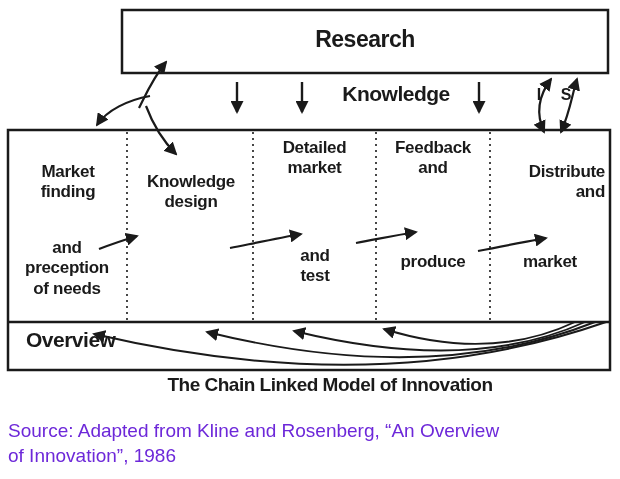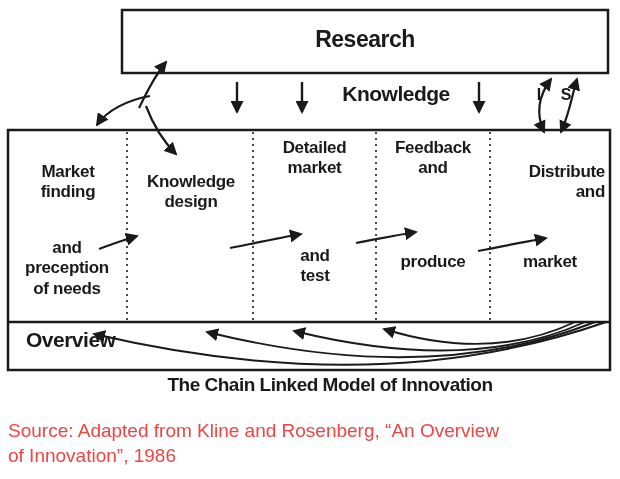--- a/index.html
+++ b/index.html
@@ -12,21 +12,21 @@
   .canvas { position: relative; width: 620px; height: 479px; background: #fff; overflow: hidden; }
   .layer { position: absolute; left: 0; top: 0; }
   .t { position: absolute; white-space: pre-line; text-align: center; color: #1a1a1a; }
   .stage { font-weight: bold; font-size: 17px; line-height: 1.2; letter-spacing: -0.3px; }
   .hdr { font-weight: bold; letter-spacing: -0.5px; }
   .research { left: 122px; top: 26px; width: 486px; font-size: 23px; }
   .knowledge { left: 320px; top: 82px; width: 152px; font-size: 21px; }
   .islabel { font-size: 16px; font-weight: bold; width: 16px; }
   .feedback { left: 26px; top: 328px; width: 140px; text-align: left; font-size: 21px; }
   .caption { left: 0px; top: 374px; width: 620px; font-size: 19px; padding-left: 20px; }
-  .source { left: 8px; top: 418px; width: 600px; text-align: left; font-size: 19px; font-weight: normal; line-height: 1.32; letter-spacing: 0; color: #ef4444; }
+  .source { left: 8px; top: 418px; width: 600px; text-align: left; font-size: 19px; font-weight: normal; line-height: 1.32; letter-spacing: 0; color: #6d28d9; }
 </style>
 </head>
 <body>
 
 <div class="canvas">
 
   <svg class="layer" width="620" height="479" viewBox="0 0 620 479">
     <defs>
       <marker id="ah" viewBox="0 0 10 10" refX="8.5" refY="5" markerWidth="13" markerHeight="13" orient="auto" markerUnits="userSpaceOnUse">
         <path d="M0,0 L10,5 L0,10 z" fill="#1a1a1a"></path>

